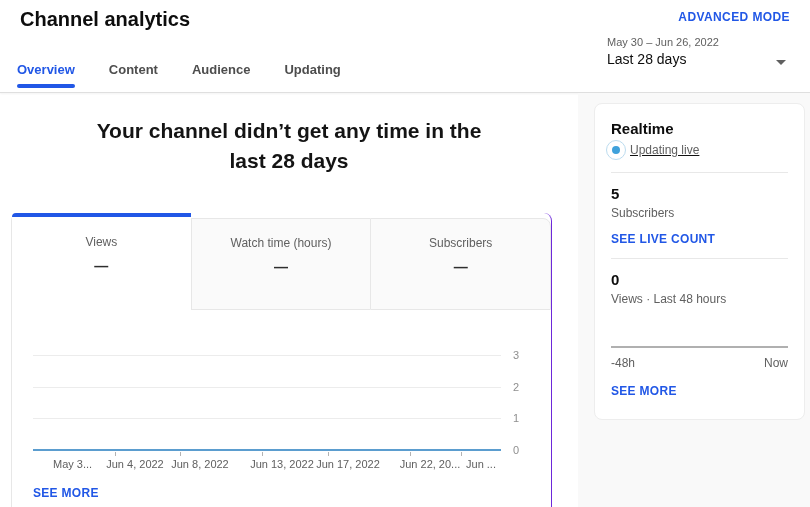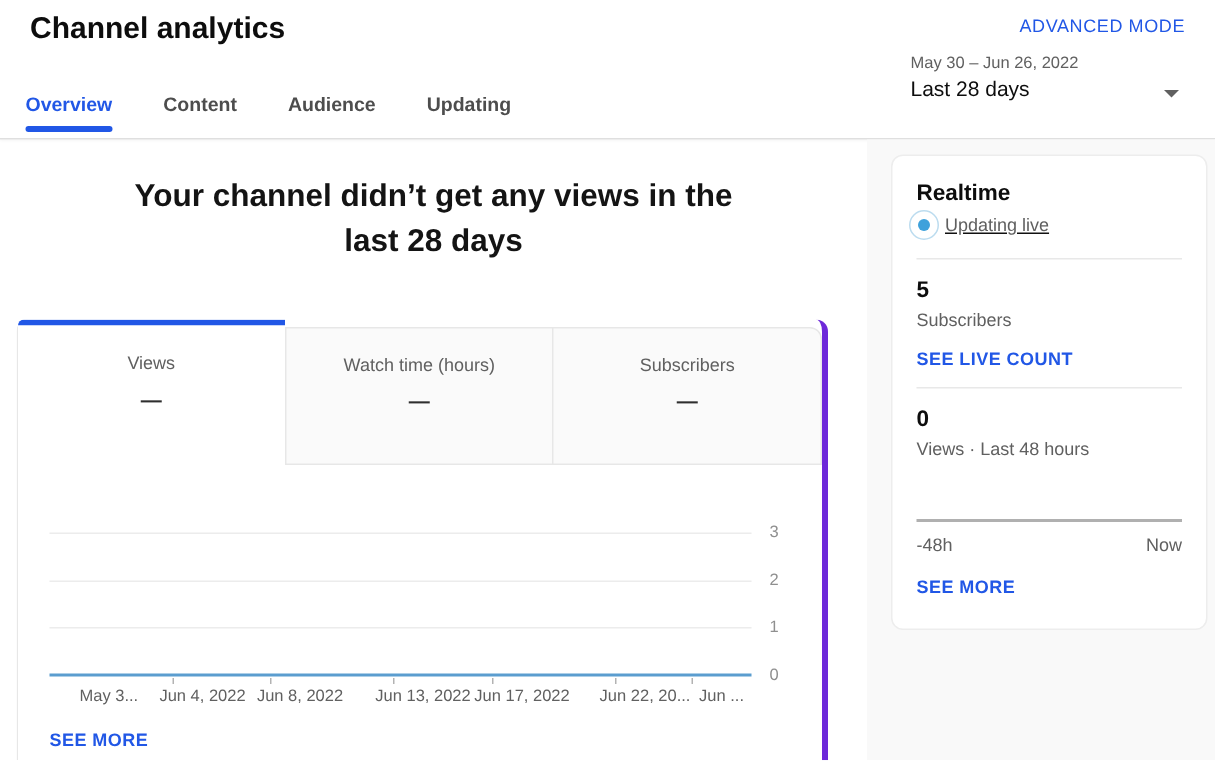--- a/index.html
+++ b/index.html
@@ -8,21 +8,21 @@
     position:relative; width:810px; height:507px; overflow:hidden;
     background:#fff; font-family:"Liberation Sans", sans-serif; color:#111;
   }
   
   .app-header {
     position:absolute; left:0; top:0; width:810px; height:93px; background:#fff;
     border-bottom:1px solid #dfdfdf; box-shadow:0 1px 2px rgba(0,0,0,0.05);
   }
   .page-title { position:absolute; left:20px; top:8px; font-size:20px; font-weight:bold; color:#0d0d0d; }
   .advanced-mode {
-    position:absolute; right:20px; top:10px; font-size:12px; font-weight:normal;
+    position:absolute; right:20px; top:10px; font-size:12px; font-weight:bold;
     color:var(--accent); letter-spacing:0.4px; cursor:pointer;
   }
   .nav-tabs { position:absolute; left:17px; bottom:0; display:flex; gap:34px; }
   .nav-tab { font-size:13px; font-weight:bold; color:#4d4d4d; padding-bottom:15px; cursor:pointer; position:relative; }
   .nav-tab.active { color:var(--accent); }
   .nav-tab.active .tab-underline {
     position:absolute; left:0; right:0; bottom:4px; height:4px; border-radius:2px; background:var(--accent);
   }
   .date-picker { position:absolute; right:10px; top:32px; width:208px; height:52px; cursor:pointer; padding:4px 0 0 15px; }
   .date-range { font-size:11px; color:#606060; }
@@ -31,21 +31,21 @@
     position:absolute; right:14px; top:28px; width:0; height:0;
     border-left:5px solid transparent; border-right:5px solid transparent; border-top:5px solid #606060;
   }
   
   .headline {
     position:absolute; left:0; top:116px; width:578px; text-align:center;
     font-size:21px; line-height:30px; font-weight:bold; color:#141414;
   }
   .chart-card {
     position:absolute; left:11px; top:213px; width:541px; height:294px; background:#fff;
-    border-left:1px solid #e7e7e7; border-right:4px solid #6d28d9; border-radius:8px 8px 0 0;
+    border-left:1px solid #e7e7e7; border-right:1px solid #6d28d9; border-radius:8px 8px 0 0;
   }
   .metric-tabs { display:flex; height:97px; }
   .metric-tab { flex:1; text-align:center; cursor:pointer; }
   .metric-tab.active { border-top:4px solid var(--accent); border-radius:4px 0 0 0; background:#fff; padding-top:18px; }
   .metric-tab.inactive {
     margin-top:5px; background:#fafafa; border-top:1px solid #e7e7e7; border-bottom:1px solid #e7e7e7; padding-top:17px;
   }
   .metric-tab.inactive + .metric-tab.inactive { border-left:1px solid #e7e7e7; }
   .metric-tab.mid { border-left:1px solid #e7e7e7; }
   .metric-tab.last { border-right:1px solid #e7e7e7; border-radius:0 8px 0 0; }
@@ -106,21 +106,21 @@
       </div>
     </div>
     <div class="date-picker">
       <div class="date-range">May 30 – Jun 26, 2022</div>
       <div class="date-preset">Last 28 days</div>
       <span class="caret-down"></span>
     </div>
   </div>
 
   <div class="headline">
-    <span style="display:block">Your channel didn’t get any views in the</span>
+    <span style="display:block">Your channel didn’t get any time in the</span>
     <span style="display:block">last 28 days</span>
   </div>
 
   <div class="chart-card">
     <div class="metric-tabs">
       <div class="metric-tab active">
         <div class="metric-label">Views</div>
         <div class="metric-value">—</div>
       </div>
       <div class="metric-tab inactive mid">

